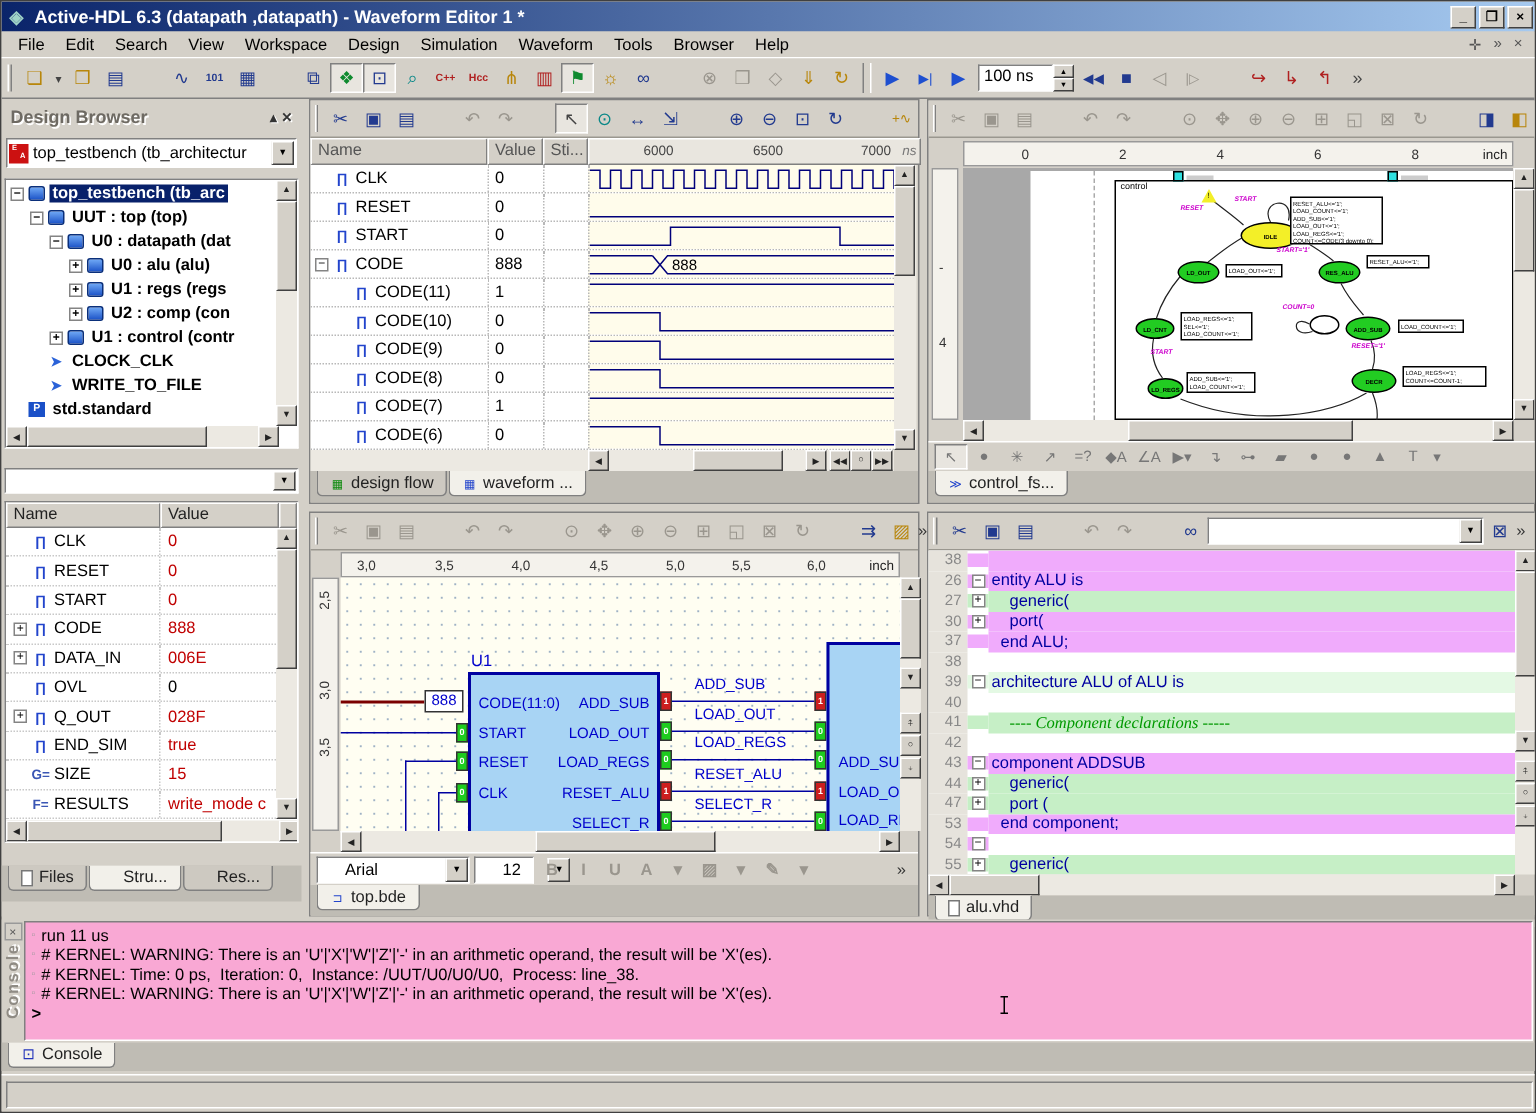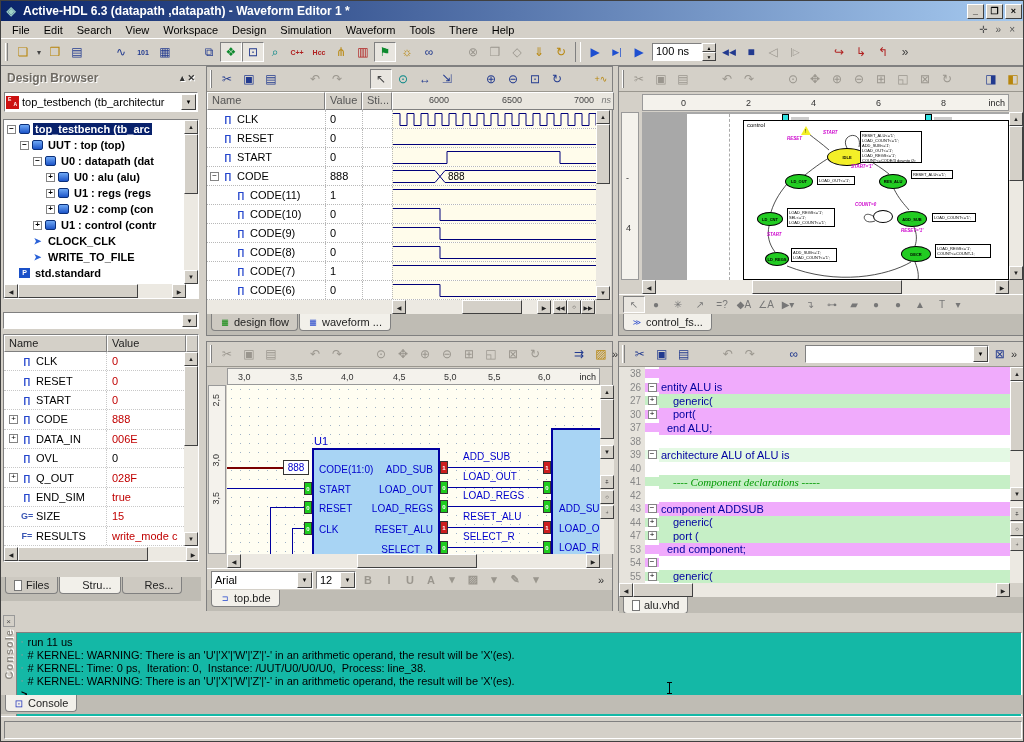--- a/index.html
+++ b/index.html
@@ -188,21 +188,21 @@
   .buswire{position:absolute;height:2px;background:#7a0000;}
   .busbox{position:absolute;left:56px;top:75px;width:26px;height:15px;background:#fff;border:1px solid #333;
     color:#0000cc;font-size:10px;display:flex;align-items:center;justify-content:center;}
   .wirelabel{position:absolute;color:#0000cc;font-size:10px;white-space:nowrap;}
   #bdepanel .hsb{left:20px;top:212px;width:373px;height:14px;}
   #bdepanel .vsb{left:393px;top:43px;width:14px;height:169px;}
   .fontbar{position:absolute;left:0;top:226px;width:405px;height:22px;background:#d4d0c8;display:flex;
     align-items:center;gap:3px;padding:0 4px;border-top:1px solid #fff;}
   .combo{height:18px;background:#fff;border:1px solid;border-color:#808080 #fff #fff #808080;
     display:flex;align-items:center;}
-  .combo .txt{flex:1;padding:0 3px;}
+  .combo .txt{flex:1;padding:0 18px;}
   .fbtn{width:18px;height:17px;display:flex;align-items:center;justify-content:center;color:#9a968e;font-weight:bold;}
   #bdepanel .tabrow{left:0;top:248px;width:405px;height:21px;}
 
   
   #hdlpanel{left:617px;top:340px;width:407px;height:270px;border:1px solid #808080;}
   .hdl-body{position:absolute;left:0;top:25px;width:391px;height:216px;background:#fff;overflow:hidden;}
   .hline{height:13.5px;display:flex;align-items:center;font-size:11px;white-space:nowrap;}
   .hline .lnum{width:26px;background:#e6e3dc;color:#888;text-align:right;padding-right:4px;flex:none;
     font-size:10px;height:100%;display:flex;align-items:center;justify-content:flex-end;}
   .hline .lfold{width:14px;flex:none;display:flex;justify-content:center;}
@@ -218,21 +218,21 @@
   #hdlpanel .tabrow{left:0;top:255px;width:405px;height:21px;}
   .findcombo{width:250px;height:18px;}
 
   
   #console{left:0;top:612px;width:1024px;height:101px;background:#d4d0c8;}
   .con-strip{position:absolute;left:0;top:0;width:15px;height:80px;display:flex;flex-direction:column;align-items:center;}
   .con-x{width:12px;height:12px;border:1px solid #999;font-size:8px;display:flex;align-items:center;
     justify-content:center;color:#555;margin:2px 0;}
   .con-rot{writing-mode:vertical-rl;transform:rotate(180deg);font-weight:bold;color:#8f8b84;
     text-shadow:1px 1px 0 #fff;font-size:11px;letter-spacing:1px;}
-  .con-text{position:absolute;left:15px;top:19px;width:1006px;height:102px;background:#14b8a6;
+  .con-text{position:absolute;left:15px;top:1px;width:1006px;height:80px;background:#f9a8d4;
     border:1px solid;border-color:#808080 #fff #fff #808080;padding:2px 4px;overflow:hidden;}
   .cline{height:13px;display:flex;align-items:center;white-space:pre;}
   .cline::before{content:"▫";color:#999;font-size:7px;margin-right:4px;}
   .cprompt{height:13px;display:flex;align-items:center;font-weight:bold;}
   .ibeam{position:absolute;left:648px;top:48px;width:9px;height:14px;}
   .ibeam::before{content:"";position:absolute;left:4px;top:1px;bottom:1px;width:1px;background:#000;}
   .ibeam::after{content:"";position:absolute;left:2px;top:1px;width:5px;height:1px;background:#000;
     box-shadow:0 11px 0 #000;}
   #console .tabrow{left:0;top:82px;width:1024px;height:19px;background:#bfbcb4;}
   #statusbar{position:absolute;left:0;top:715px;width:1024px;height:27px;background:#d4d0c8;
@@ -258,21 +258,21 @@
   <div class="menubar">
     <span class="menu-item">File</span>
       <span class="menu-item">Edit</span>
       <span class="menu-item">Search</span>
       <span class="menu-item">View</span>
       <span class="menu-item">Workspace</span>
       <span class="menu-item">Design</span>
       <span class="menu-item">Simulation</span>
       <span class="menu-item">Waveform</span>
       <span class="menu-item">Tools</span>
-      <span class="menu-item">There</span>
+      <span class="menu-item">Browser</span>
       <span class="menu-item">Help</span>
     <span class="menu-right">
       <span>✛</span>
       <span>»</span>
       <span>×</span>
     </span>
   </div>
 
   <div class="maintoolbar">
     <span class="grip"></span>

